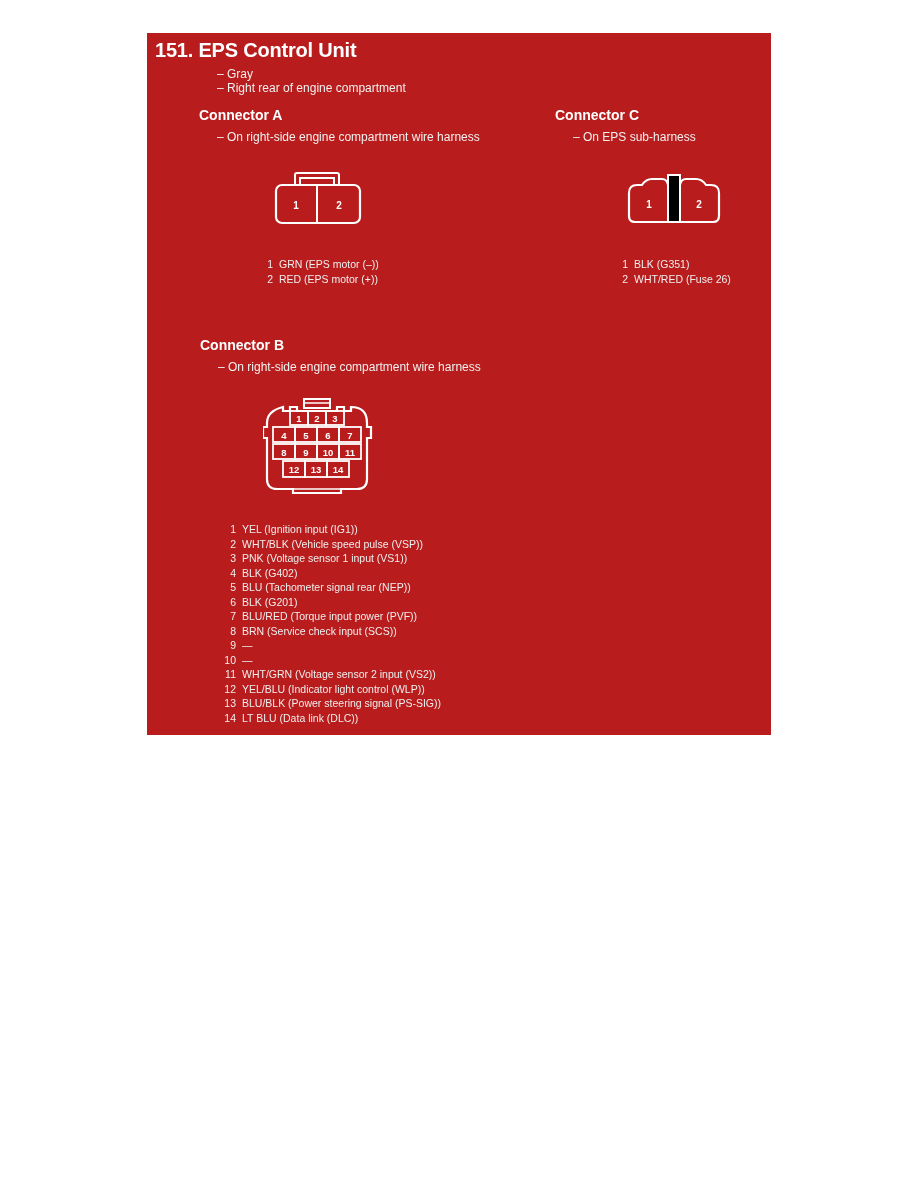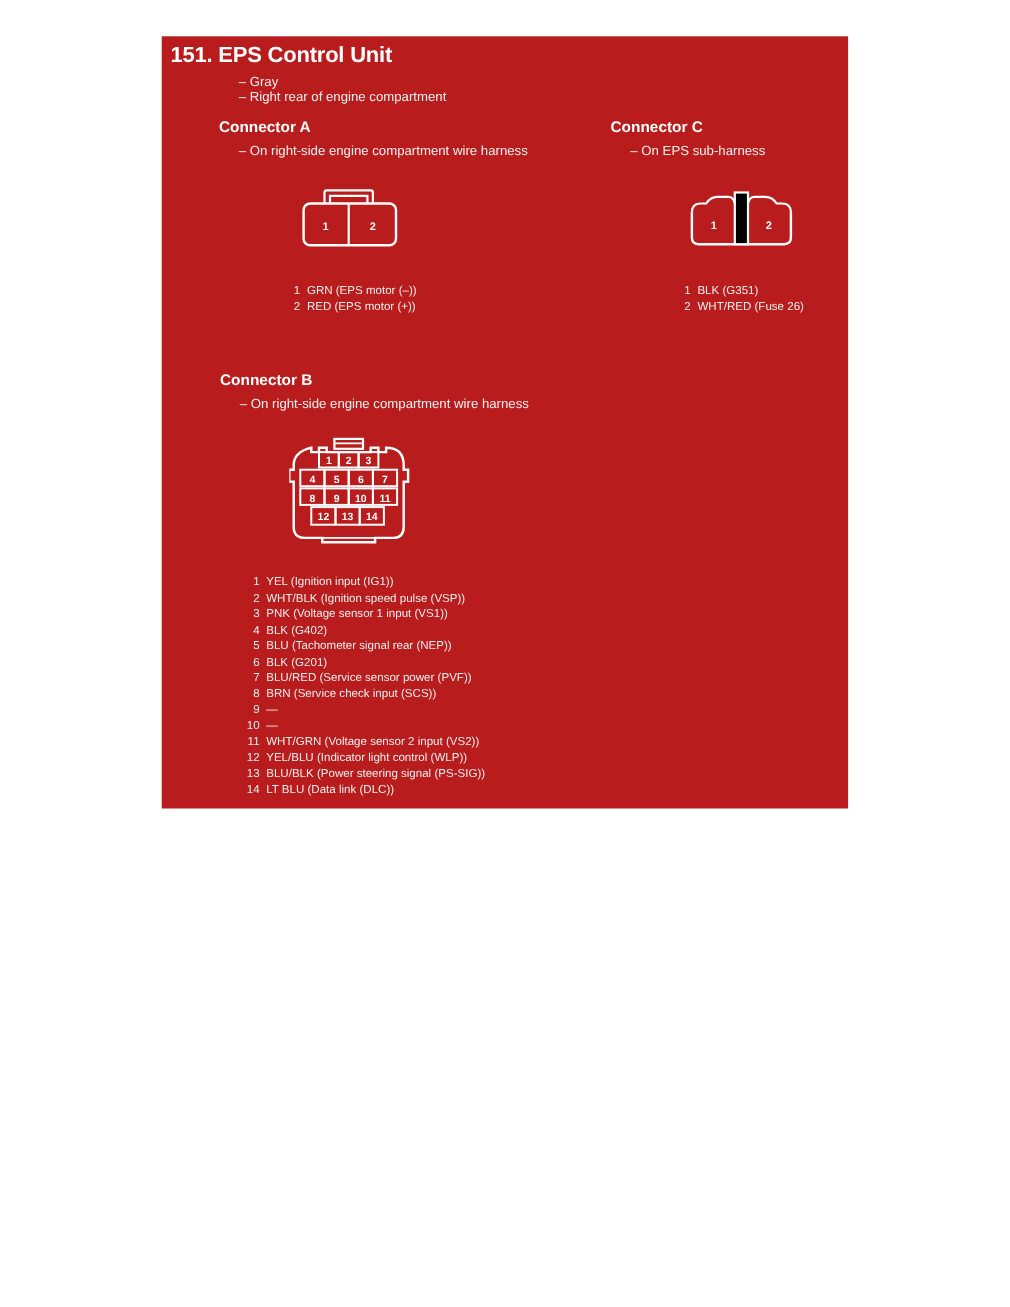--- a/index.html
+++ b/index.html
@@ -118,41 +118,41 @@
     <text x="75" y="76" font-size="9.5" text-anchor="middle">14</text>
   </svg>
 
   <div class="abs pins" style="left:75px; top:489px;">
     <div class="row">
         <span class="num" style="width:14px">1</span>
         <span class="txt">YEL (Ignition input (IG1))</span>
       </div>
     <div class="row">
         <span class="num" style="width:14px">2</span>
-        <span class="txt">WHT/BLK (Ignition speed pulse (VSP))</span>
+        <span class="txt">WHT/BLK (Vehicle speed pulse (VSP))</span>
       </div>
     <div class="row">
         <span class="num" style="width:14px">3</span>
         <span class="txt">PNK (Voltage sensor 1 input (VS1))</span>
       </div>
     <div class="row">
         <span class="num" style="width:14px">4</span>
         <span class="txt">BLK (G402)</span>
       </div>
     <div class="row">
         <span class="num" style="width:14px">5</span>
         <span class="txt">BLU (Tachometer signal rear (NEP))</span>
       </div>
     <div class="row">
         <span class="num" style="width:14px">6</span>
         <span class="txt">BLK (G201)</span>
       </div>
     <div class="row">
         <span class="num" style="width:14px">7</span>
-        <span class="txt">BLU/RED (Service sensor power (PVF))</span>
+        <span class="txt">BLU/RED (Torque input power (PVF))</span>
       </div>
     <div class="row">
         <span class="num" style="width:14px">8</span>
         <span class="txt">BRN (Service check input (SCS))</span>
       </div>
     <div class="row">
         <span class="num" style="width:14px">9</span>
         <span class="txt">—</span>
       </div>
     <div class="row">

